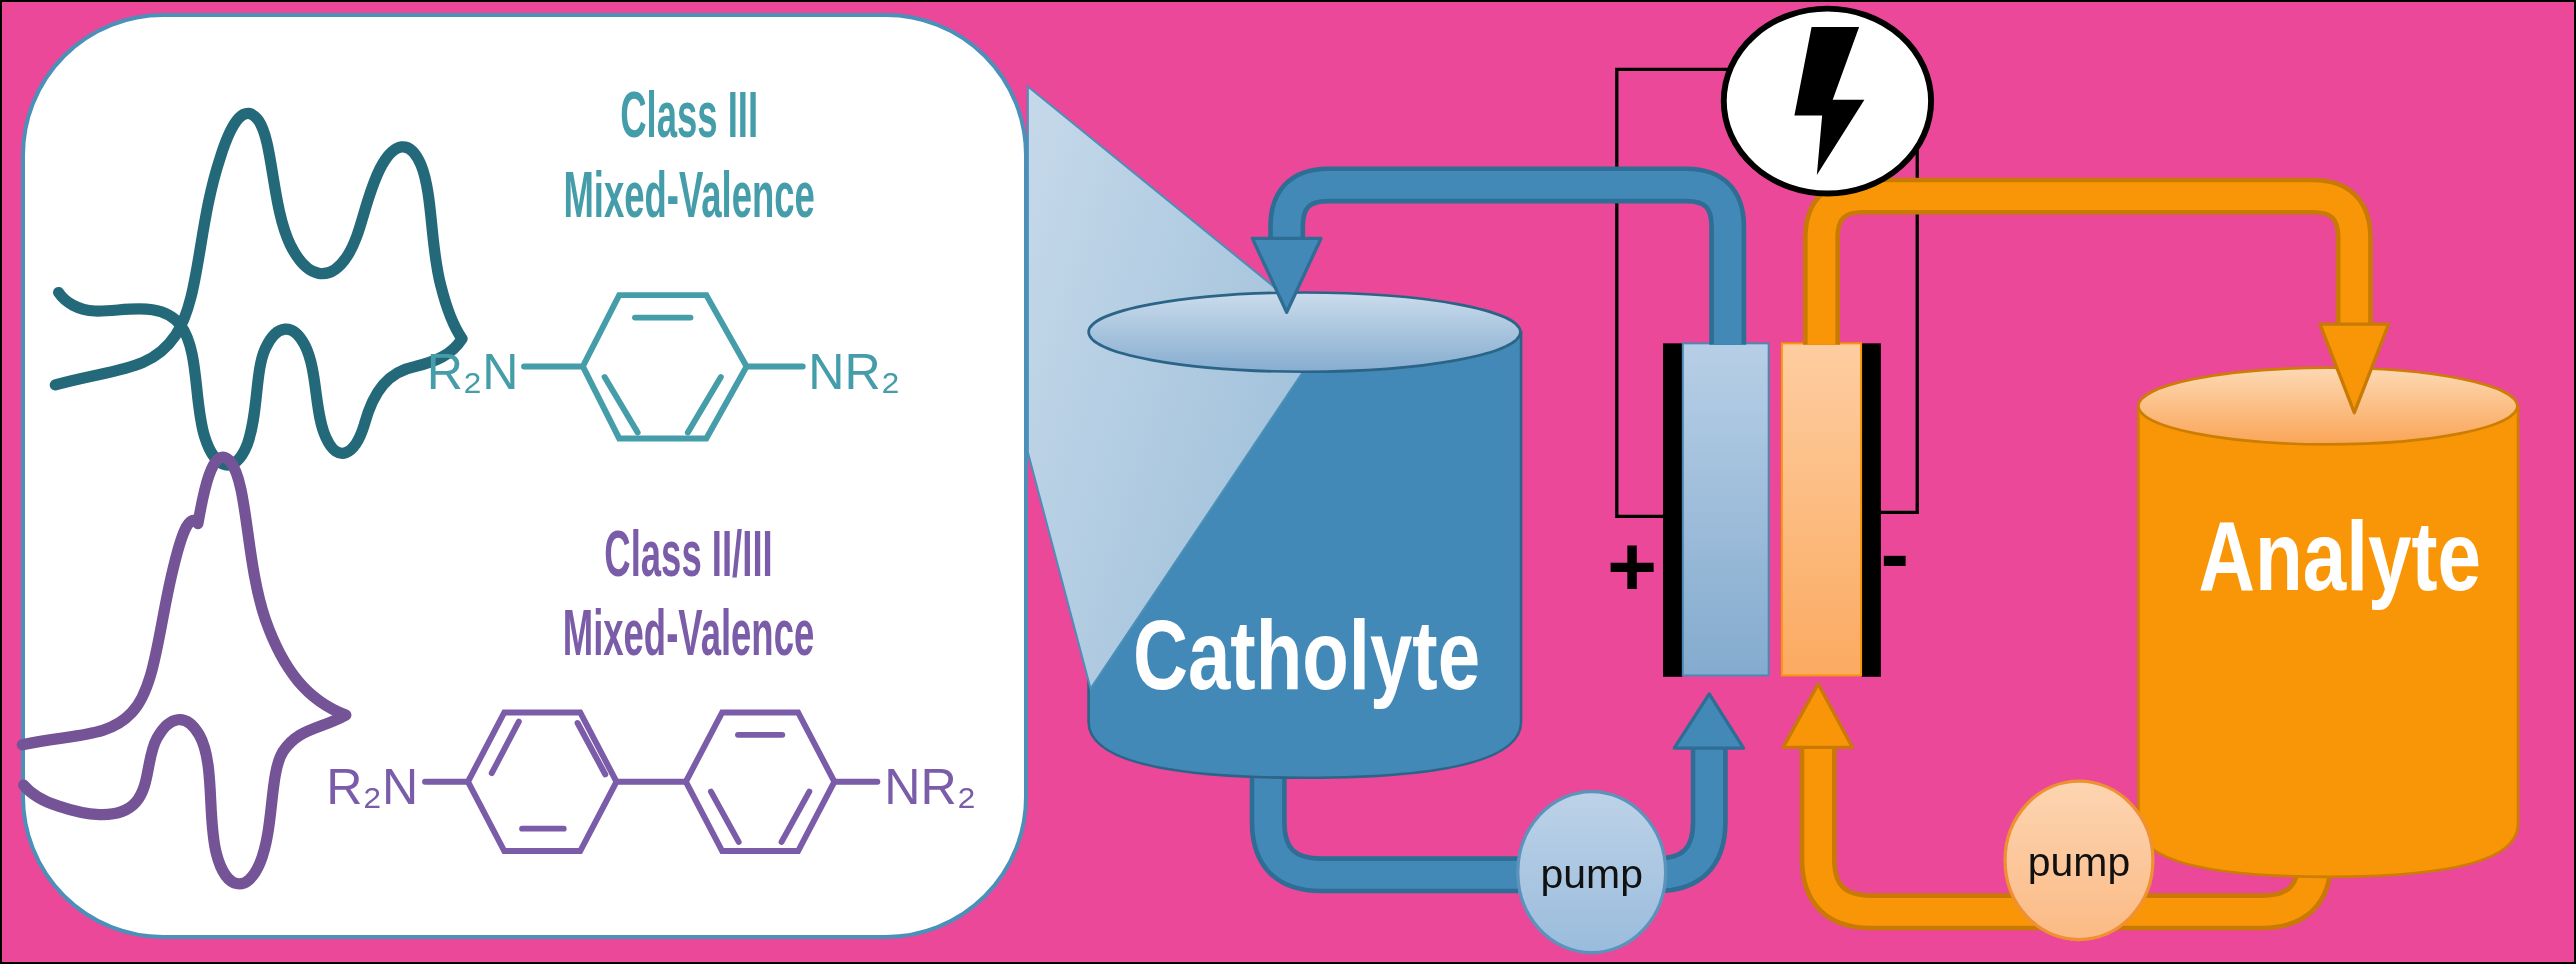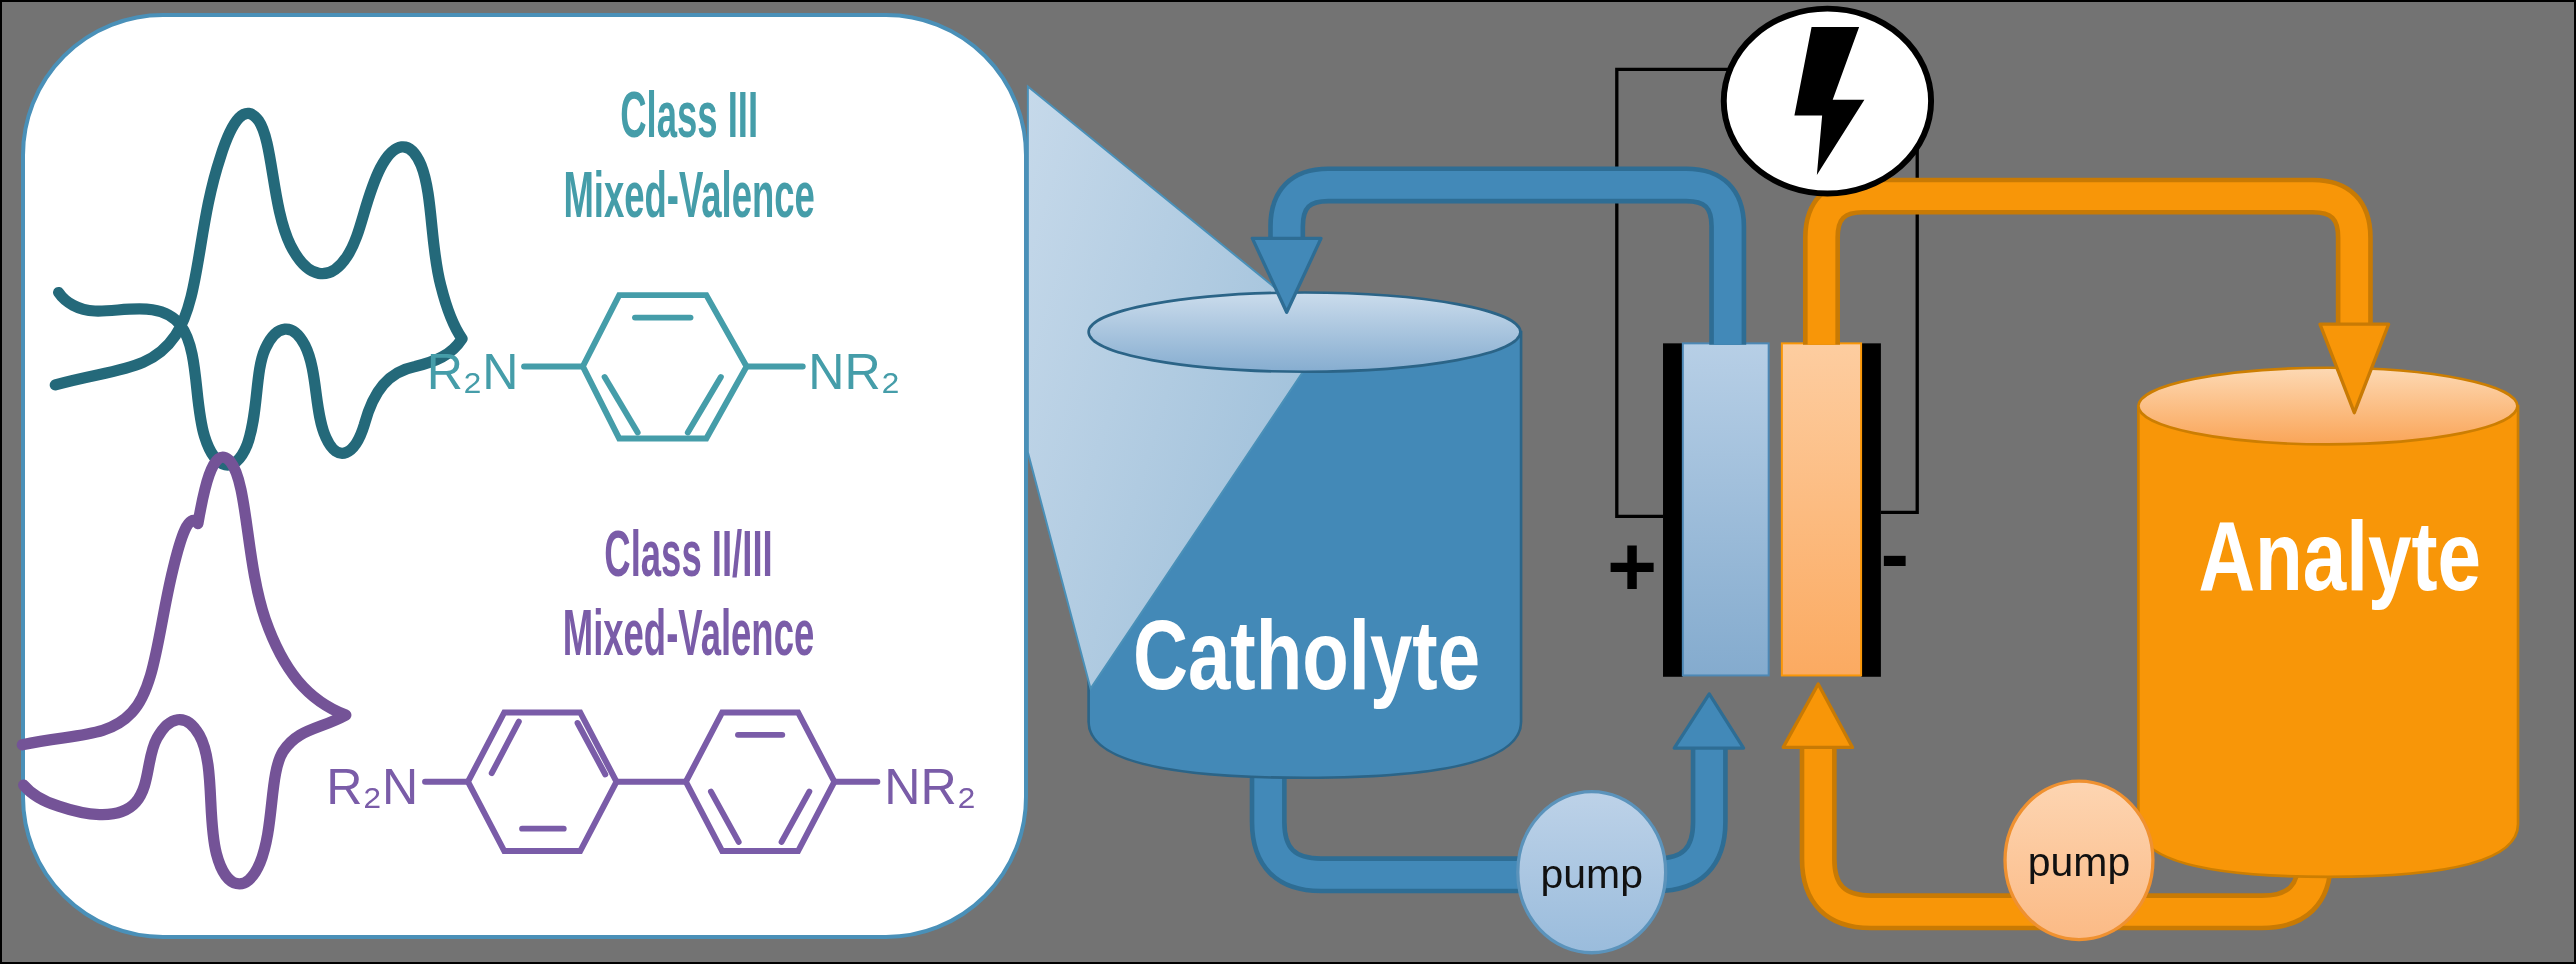--- a/index.html
+++ b/index.html
@@ -1,18 +1,18 @@
 <!DOCTYPE html>
 <html style="font-size:10.6px"><head>
 <meta charset="utf-8">
 <style>
   html,body{margin:0;padding:0;background:#ffffff;}
   #frame{
     position:relative;width:2572px;height:960px;border:2px solid #000;
-    background:#737373;overflow:hidden;
+    background:#ec4899;overflow:hidden;
     font-family:"Liberation Sans","DejaVu Sans",sans-serif;
   }
   #panel{
     position:absolute;left:18.5px;top:10.6px;width:999px;height:918px;
     border:4px solid #4A90B8;border-radius:142px;background:#ffffff;
   }
   svg{position:absolute;left:0;top:0;}
   text{font-family:"Liberation Sans","DejaVu Sans",sans-serif;}
   .hdr{font-size:97px;font-weight:700;}
   .mol{font-size:76px;}

